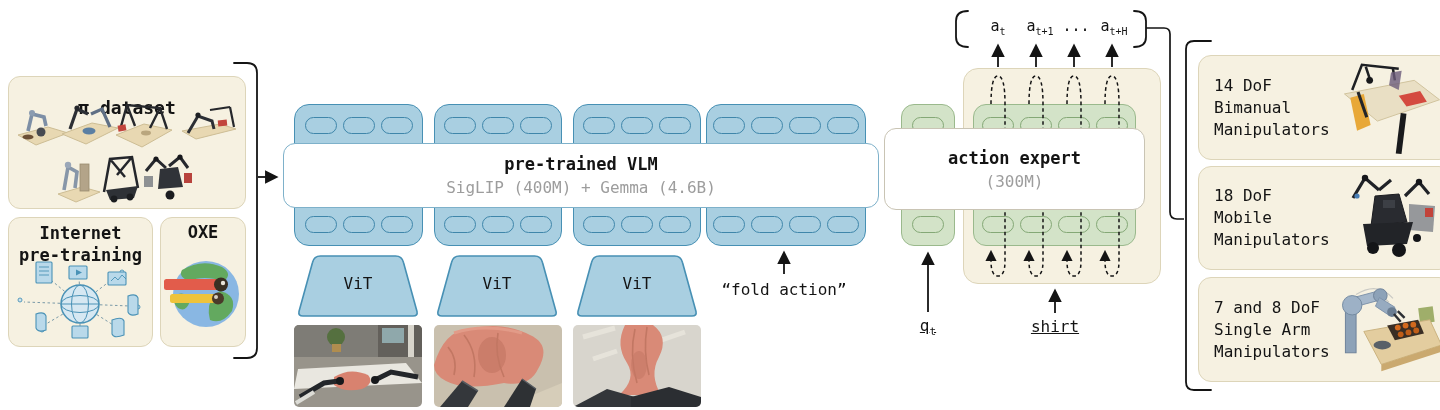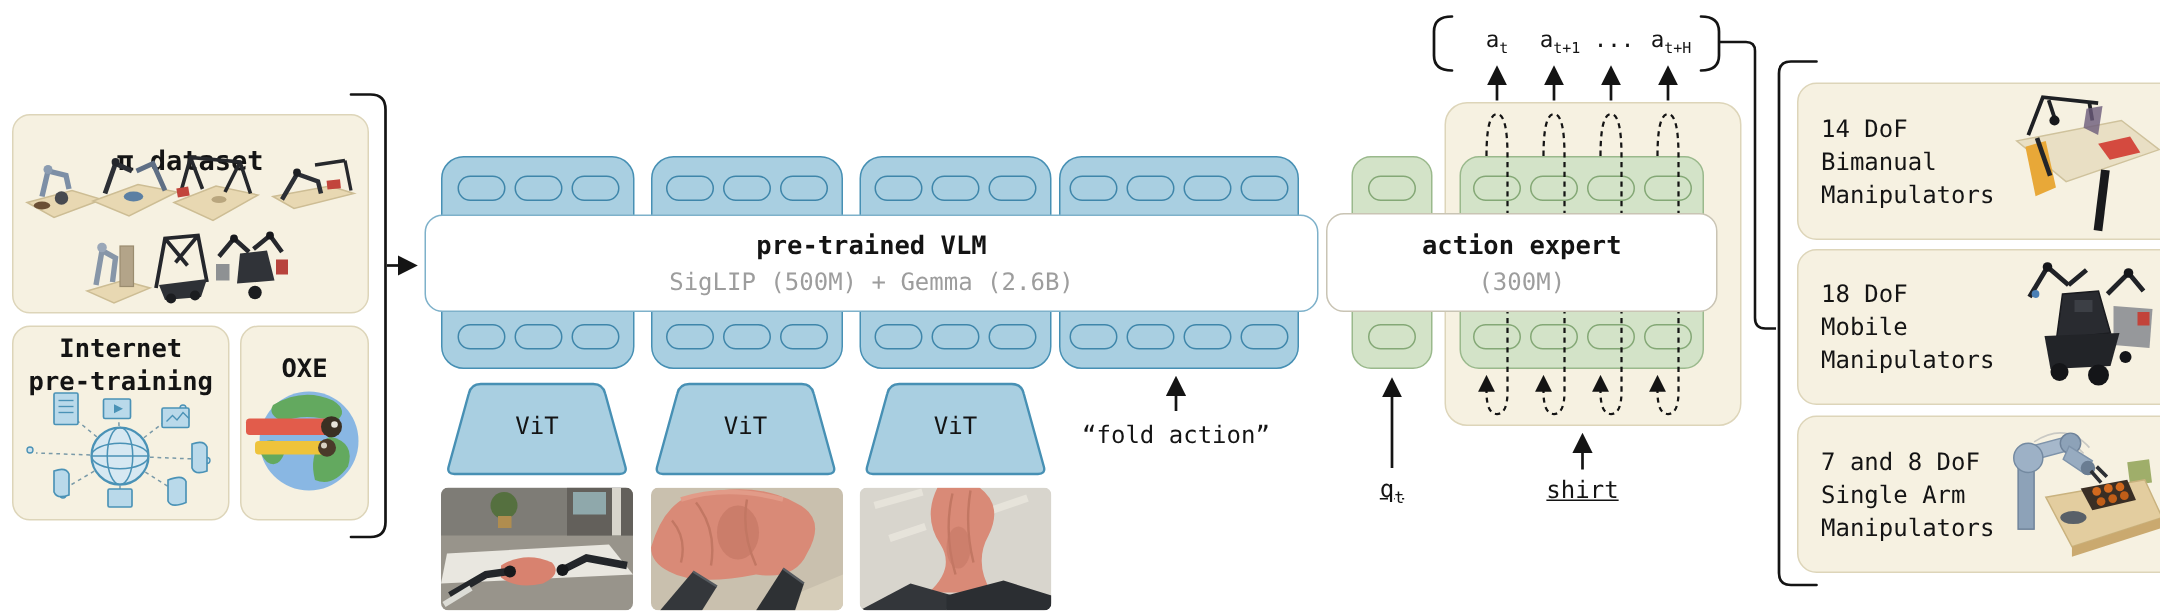--- a/index.html
+++ b/index.html
@@ -130,21 +130,21 @@
     <g stroke="#4a92b6" stroke-width="0.9" fill="none">
       <line x1="25" y1="7" x2="35" y2="7"></line>
         <line x1="25" y1="11" x2="35" y2="11"></line>
         <line x1="25" y1="15" x2="35" y2="15"></line>
       <path d="M 97,21 l 4,-4 3,3 4,-5 4,4"></path>
     </g>
     <polygon points="62,9.5 68,12.5 62,15.5" fill="#4a92b6"></polygon>
   </svg>
 
   <div class="abs cream" style="left:160px;top:217px;width:86px;height:130px;z-index:1;overflow:hidden;">
-    <div style="text-align:center;font-size:17px;font-weight:bold;margin-top:18px;">OXE</div>
+    <div style="text-align:center;font-size:17px;font-weight:bold;margin-top:4px;">OXE</div>
     <svg style="position:absolute;left:1px;top:32px;" width="84" height="96" viewBox="0 0 84 96">
       <circle cx="44" cy="44" r="33" fill="#89b7e3"></circle>
       <path d="M 20,20 Q 40,8 60,17 Q 71,24 62,31 Q 41,25 27,31 Q 16,27 20,20 Z" fill="#63a95f"></path>
       <path d="M 58,41 Q 75,45 70,61 Q 60,75 48,70 Q 44,55 52,45 Z" fill="#63a95f"></path>
       <path d="M 13,45 Q 24,40 28,51 Q 24,63 16,58 Q 9,51 13,45 Z" fill="#63a95f"></path>
       <rect x="2" y="29" width="56" height="11" rx="2.5" fill="#e25c4b"></rect>
       <circle cx="59" cy="34.5" r="7" fill="#3a3023"></circle>
         <circle cx="61" cy="33" r="2.2" fill="#e8e4da"></circle>
       <rect x="8" y="44" width="48" height="9" rx="2.5" fill="#eec33b"></rect>
       <circle cx="56" cy="48.5" r="6" fill="#4a3a2a"></circle>
@@ -198,21 +198,21 @@
     <div class="pill-row">
         <div class="pill"></div>
         <div class="pill"></div>
         <div class="pill"></div>
         <div class="pill"></div>
       </div>
   </div>
 
   <div class="white-box vlm-border" style="left:283px;top:143px;width:596px;height:65px;">
     <div class="box-title">pre-trained VLM</div>
-    <div class="box-sub">SigLIP (500M) + Gemma (2.6B)</div>
+    <div class="box-sub">SigLIP (400M) + Gemma (4.6B)</div>
   </div>
 
   <svg class="abs" style="left:296px;top:254px;z-index:2;" width="124" height="64" viewBox="0 0 124 64">
     <path d="M 7,62 Q 2,62 3,57.5 L 16.5,8.5 Q 18,2 24.5,2 L 99.5,2 Q 106,2 107.5,8.5 L 121,57.5 Q 122,62 117,62 Z" fill="#a9cfe1" stroke="#4790b4" stroke-width="1.6"></path>
   </svg>
   <div class="abs mono-label" style="left:296px;top:274px;width:124px;text-align:center;z-index:3;">ViT</div>
   <svg class="abs" style="left:435px;top:254px;z-index:2;" width="124" height="64" viewBox="0 0 124 64">
     <path d="M 7,62 Q 2,62 3,57.5 L 16.5,8.5 Q 18,2 24.5,2 L 99.5,2 Q 106,2 107.5,8.5 L 121,57.5 Q 122,62 117,62 Z" fill="#a9cfe1" stroke="#4790b4" stroke-width="1.6"></path>
   </svg>
   <div class="abs mono-label" style="left:435px;top:274px;width:124px;text-align:center;z-index:3;">ViT</div>
@@ -285,21 +285,21 @@
         <div class="pill green"></div>
       </div>
     <div class="pill-row">
         <div class="pill green"></div>
         <div class="pill green"></div>
         <div class="pill green"></div>
         <div class="pill green"></div>
       </div>
   </div>
 
-  <div class="white-box ae-border" style="left:884px;top:142px;width:261px;height:66px;">
+  <div class="white-box ae-border" style="left:884px;top:128px;width:261px;height:82px;">
     <div class="box-title">action expert</div>
     <div class="box-sub">(300M)</div>
   </div>
 
   <div class="a-label" style="left:998px;"><span>a</span><sub>t</sub></div>
   <div class="a-label" style="left:1040px;"><span>a</span><sub>t+1</sub></div>
   <div class="a-label" style="left:1076px;"><span>...</span></div>
   <div class="a-label" style="left:1114px;"><span>a</span><sub>t+H</sub></div>
 
   <div class="io-label" style="left:928px;top:316px;"><span>q</span><sub>t</sub></div>

